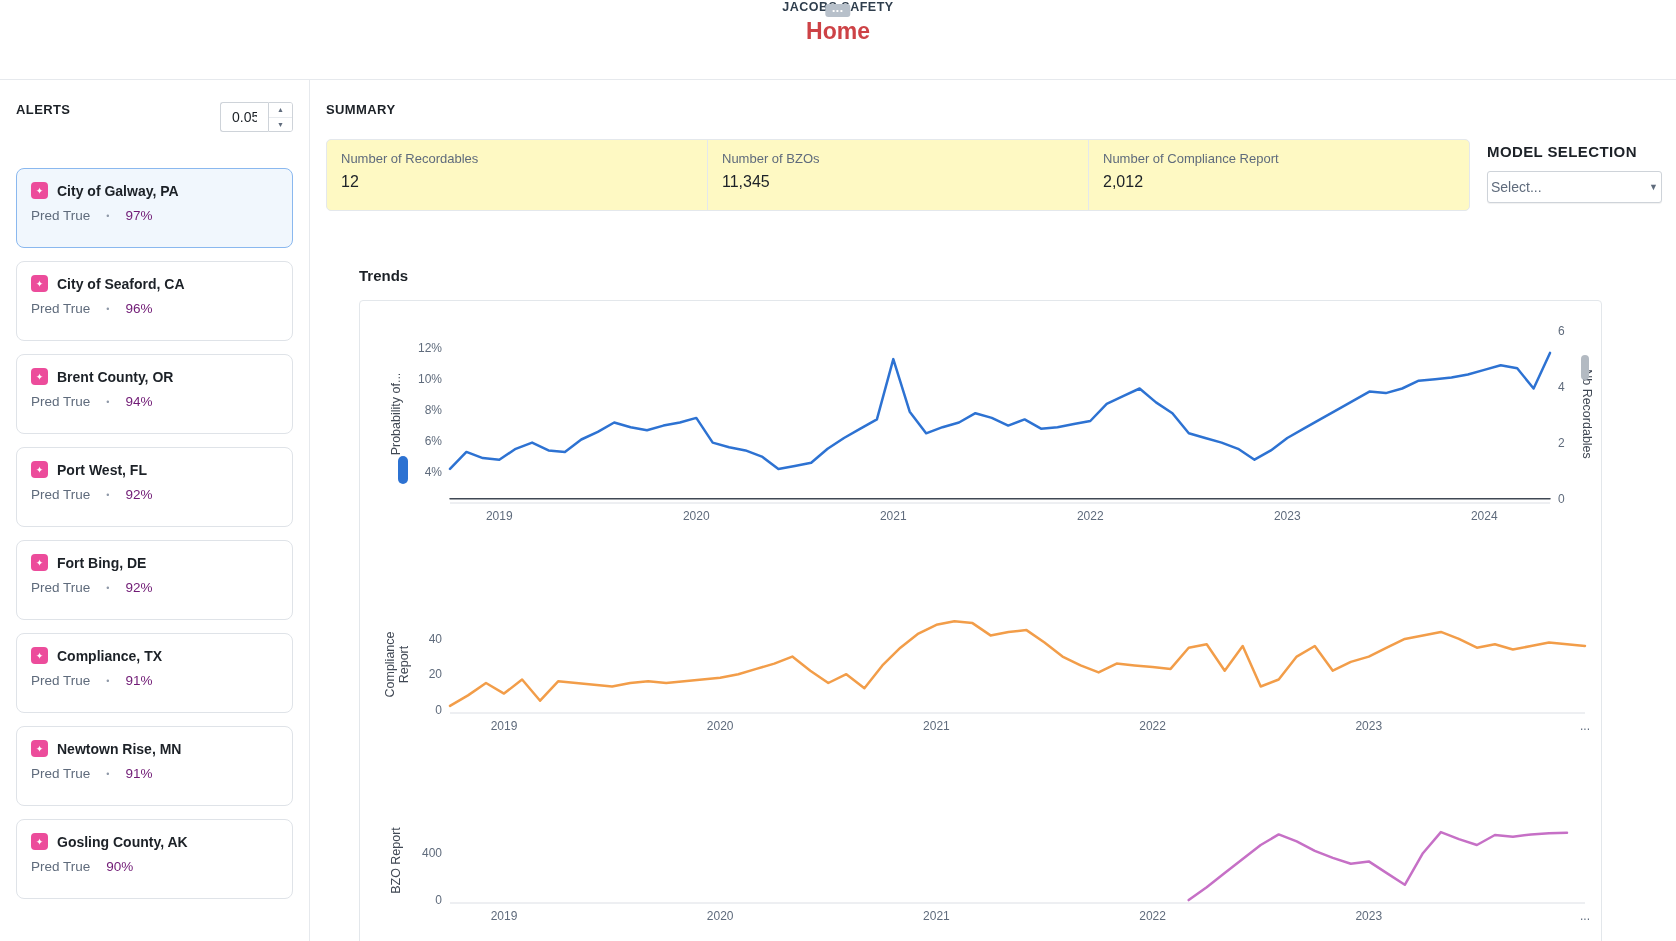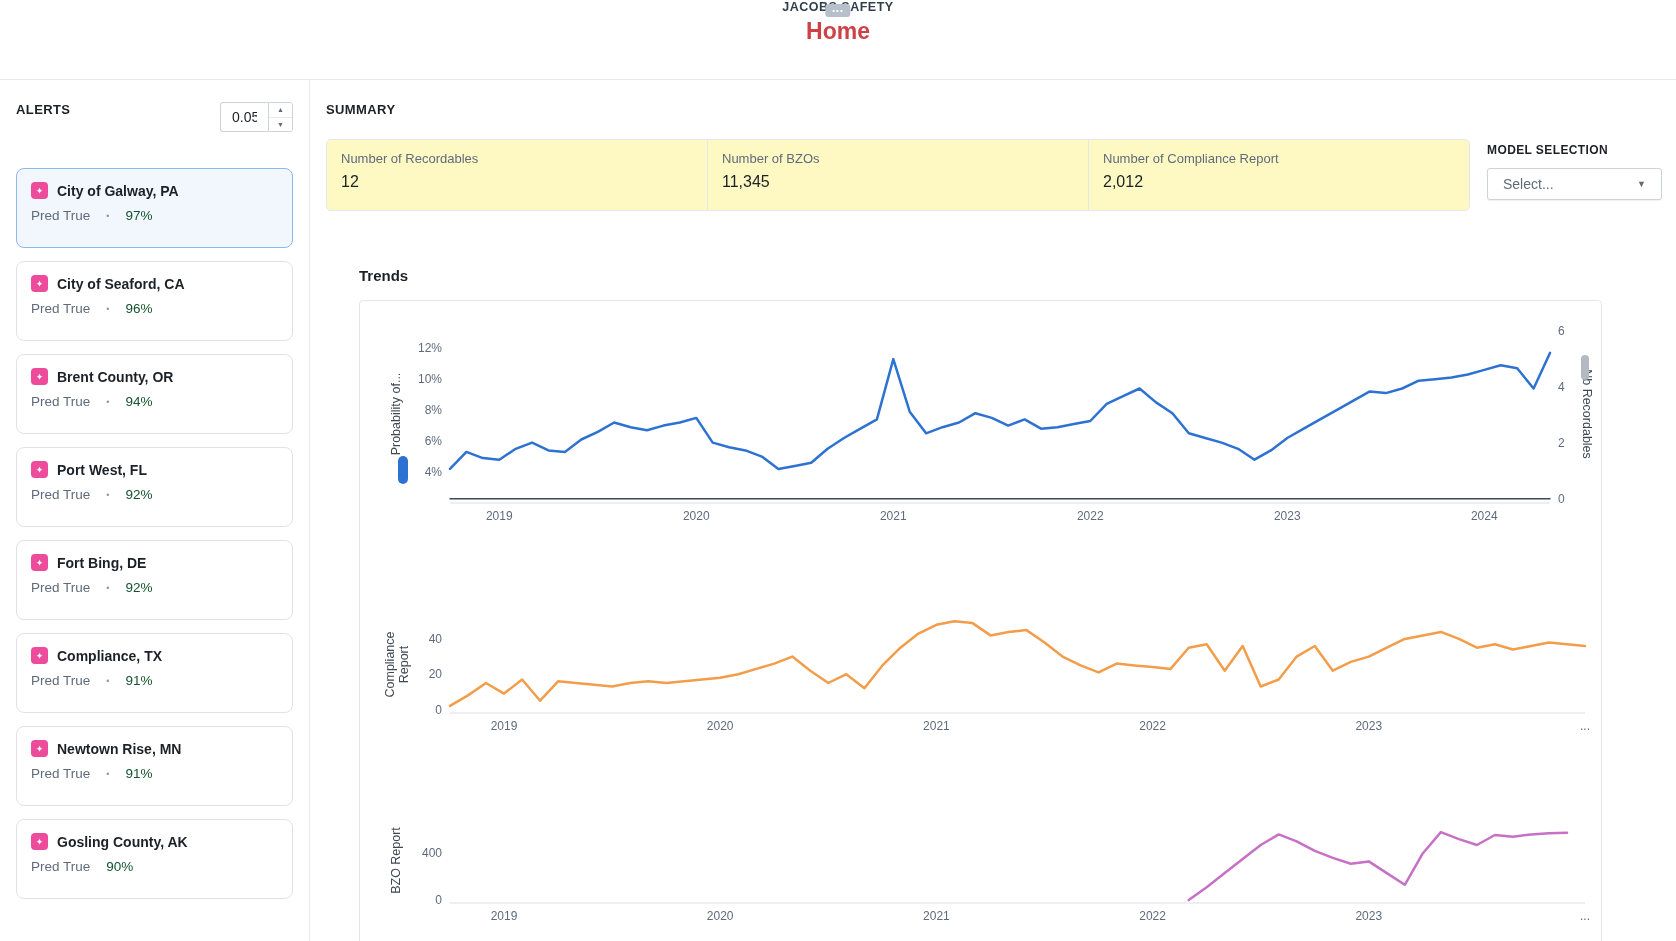--- a/index.html
+++ b/index.html
@@ -32,33 +32,33 @@
   .cell-label{font-size:13px;color:#5f6b7c;white-space:nowrap}
   .cell-value{font-size:16px;color:#1c2127;margin-top:7px;white-space:nowrap}
   .alert-list{margin-top:36px;display:flex;flex-direction:column;gap:13px}
   .alert-card{border:1px solid #dfe3e8;border-radius:8px;background:#fff;padding:13px 14px;cursor:pointer;min-height:80px}
   .alert-card.selected{background:#f1f7fd;border-color:#8ab8ef}
   .alert-title-row{display:flex;align-items:center;gap:9px}
   .alert-icon{width:17px;height:17px;min-width:17px;border-radius:4px;background:#ec4c9b;color:#fff;font-size:9px;
     display:flex;align-items:center;justify-content:center}
   .alert-name{font-size:14px;font-weight:700;color:#1c2127;white-space:nowrap}
   .alert-sub{margin-top:9px;font-size:13.5px;color:#5f6b7c;display:flex;align-items:center;gap:16px}
-  .alert-sub .pct{color:#14532d}
+  .alert-sub .pct{color:#701a75}
   .alert-sub .dot{font-size:9px;color:#8f99a8}
 
   
   .main{flex:1;padding:22px 14px 0 16px;overflow:hidden}
   .summary-row{display:flex;margin-top:22px;align-items:flex-start}
   .summary-card{display:flex;border:1px solid #e4e8ec;border-radius:5px;height:72px;width:1144px;background:#fef9c3}
   .sm-cell{flex:1;padding:11px 14px;overflow:hidden}
   .sm-cell + .sm-cell{border-left:1px solid #e4e8ec}
   .model-block{margin-left:auto;width:175px;padding-top:4px}
-  .model-label{font-size:12px;font-weight:700;letter-spacing:.4px;color:#1c2127}
+  .model-label{font-size:15px;font-weight:700;letter-spacing:.4px;color:#1c2127}
   .model-select{margin-top:11px;height:32px;border:1px solid #ced3d9;border-radius:3px;background:#fff;display:flex;
-    align-items:center;justify-content:space-between;padding:0 15px;font-size:14px;color:#5f6b7c;cursor:pointer;
+    align-items:center;justify-content:space-between;padding:0 3px;font-size:14px;color:#5f6b7c;cursor:pointer;
     box-shadow:0 1px 1px rgba(17,20,24,.06)}
   .model-select .caret{font-size:9px;color:#5f6b7c}
 
   .trends-title{width:1243px;margin:56px 0 0 33px;text-align:left;font-size:15px;font-weight:700;color:#1c2127}
   .trends-card{position:relative;width:1243px;height:680px;margin:16px 0 0 33px;border:1px solid #e3e7eb;
     border-radius:4px;padding:12px 0 0 8px;background:#fff}
   .trends-card svg{display:block}
   .chart-b{margin-top:83px}
   .chart-c{margin-top:77px}
   svg text.tick{fill:#5f6b7c;font-size:12px;font-family:"Liberation Sans",sans-serif}

